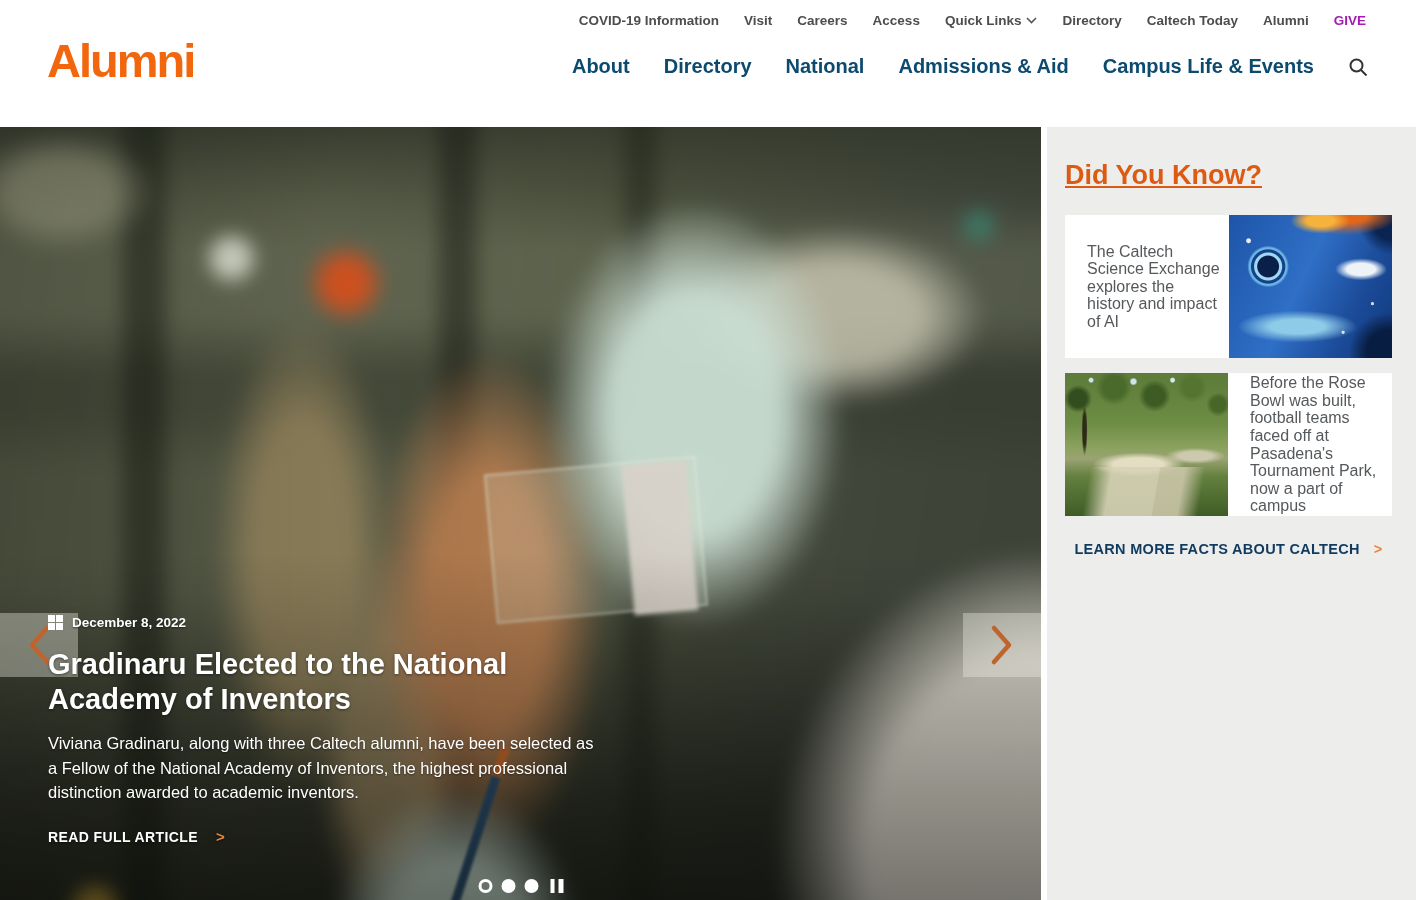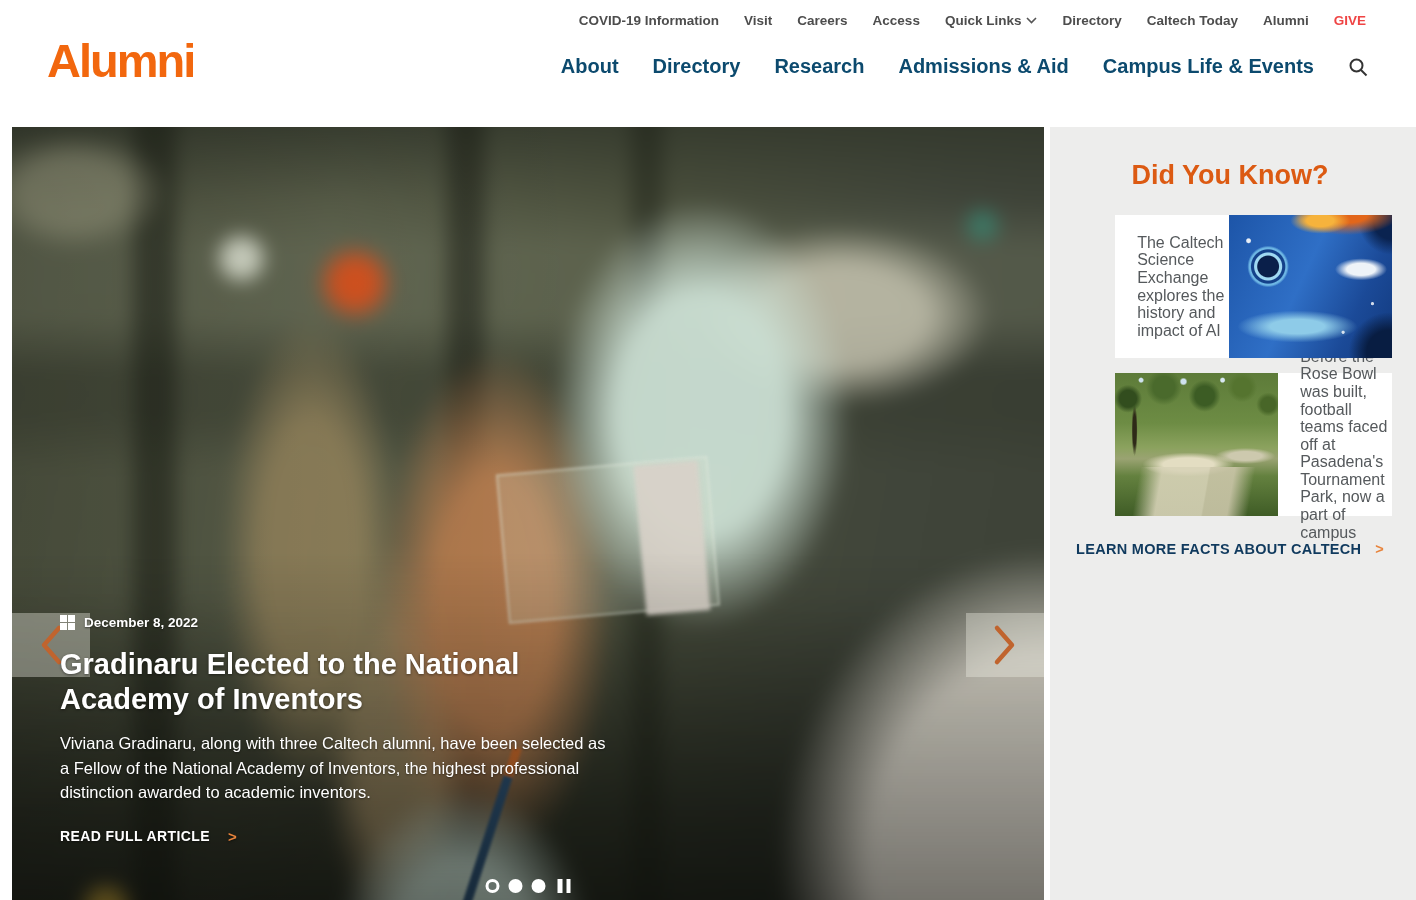--- a/index.html
+++ b/index.html
@@ -6,31 +6,31 @@
   html,body { width:1416px; height:900px; overflow:hidden; background:#fff;
               font-family:"Liberation Sans", sans-serif; }
 
   
   .header { position:relative; height:127px; background:#fff; }
   .logo { position:absolute; left:47px; top:33px; font-size:47px; font-weight:bold;
           color:#F2670E; letter-spacing:-2px; text-decoration:none; cursor:pointer; }
   .utility-nav { position:absolute; top:13px; right:50px; display:flex; gap:25px;
                  align-items:center; font-size:13.5px; font-weight:bold; color:#4d4d4d; }
   .utility-nav .u-item { cursor:pointer; white-space:nowrap; display:flex; align-items:center; gap:5px; }
-  .utility-nav .give { color:#ef4444; }
+  .utility-nav .give { color:#a21caf; }
   .main-nav { position:absolute; top:55px; right:48px; display:flex; gap:34px;
               align-items:center; font-size:20px; font-weight:bold; color:#0c4a6e; }
   .main-nav .m-item { cursor:pointer; white-space:nowrap; }
   .search-btn { background:none; border:none; cursor:pointer; padding:0; display:flex; align-items:center; }
 
   
   .content { display:flex; height:773px; }
 
   
-  .hero { position:relative; width:1041px; height:773px; overflow:hidden; background:#4d5240;margin-left:12px; }
+  .hero { position:relative; width:1041px; height:773px; overflow:hidden; background:#4d5240; }
   .hero-art { position:absolute; inset:-25px; filter:blur(9px);
     background-image:
       radial-gradient(circle 40px at 34% 22%, rgba(224,84,30,.95) 0 50%, rgba(224,84,30,0) 100%),
       radial-gradient(circle 28px at 23.5% 19%, rgba(235,240,224,.85) 0 55%, rgba(235,240,224,0) 100%),
       radial-gradient(circle 20px at 92% 15%, rgba(58,128,108,.8) 0 55%, rgba(58,128,108,0) 100%),
       radial-gradient(ellipse 150px 215px at 66% 38%, rgba(203,223,211,.95) 0 55%, rgba(203,223,211,0) 100%),
       radial-gradient(ellipse 130px 170px at 44% 104%, rgba(198,219,206,.92) 0 55%, rgba(198,219,206,0) 100%),
       radial-gradient(ellipse 270px 310px at 98% 92%, rgba(224,220,208,.95) 0 65%, rgba(224,220,208,0) 100%),
       radial-gradient(ellipse 150px 90px at 79% 26%, rgba(220,216,196,.7) 0 55%, rgba(220,216,196,0) 100%),
       radial-gradient(ellipse 95px 60px at 8% 11%, rgba(178,178,148,.5) 0 55%, rgba(178,178,148,0) 100%),
@@ -63,41 +63,41 @@
   .hero-content { position:absolute; left:48px; bottom:55px; width:565px; color:#fff; }
   .date-row { display:flex; align-items:center; gap:9px; font-size:13.5px; font-weight:bold;
               margin-bottom:17px; text-shadow:0 1px 2px rgba(0,0,0,.5); }
   .grid-icon { width:15px; height:15px; display:grid; grid-template-columns:7px 7px;
                grid-auto-rows:7px; gap:1px; }
   .grid-icon span { background:#fff; }
   .hero-title { font-size:29px; line-height:1.18; font-weight:bold; margin:0 0 15px;
                 white-space:pre-line; cursor:pointer; text-shadow:0 1px 3px rgba(0,0,0,.45); }
   .hero-body { font-size:16.5px; line-height:1.5; width:555px; margin:0 0 23px;
                text-shadow:0 1px 2px rgba(0,0,0,.45); }
-  .cta { display:flex; align-items:flex-start; gap:18px; cursor:pointer; font-size:14px;
+  .cta { display:flex; align-items:center; gap:18px; cursor:pointer; font-size:14px;
          font-weight:bold; letter-spacing:.4px; text-shadow:0 1px 2px rgba(0,0,0,.5); }
   .cta .cta-arrow { color:#E8843C; font-size:15px; }
 
   .dots { position:absolute; bottom:7px; left:50%; transform:translateX(-50%);
           display:flex; align-items:center; gap:9px; }
   .dot { width:14px; height:14px; border-radius:50%; background:#fff; border:none;
          cursor:pointer; padding:0; }
   .dot.outline { background:transparent; border:3px solid #fff; }
   .pause-btn { background:none; border:none; cursor:pointer; display:flex; gap:4px;
                margin-left:3px; padding:0; }
   .pause-btn span { width:4.5px; height:14px; background:#fff; }
 
   
   .sidebar { width:375px; background:#fff; }
   .sidebar-inner { background:#EDEDEC; height:773px; margin-left:6px;
                    padding:14px 24px 0 18px; }
-  .dyk-title { text-align:center; color:#DC5A12; font-size:27px; font-weight:bold;
-               margin:19px 0 24px; }
+  .dyk-title { text-align:left; color:#DC5A12; font-size:27px; font-weight:bold;
+               margin:19px 0 24px;text-decoration:underline; }
   .cards { display:flex; flex-direction:column; gap:15px; }
-  .card { display:flex; height:143px; cursor:pointer;margin-left:47px; }
+  .card { display:flex; height:143px; cursor:pointer; }
   .card-text { flex:1; background:#fff; display:flex; align-items:center; }
   .card-text span { display:block; padding-left:22px; padding-right:4px; font-size:16px;
                     line-height:1.1; color:#55595c; }
   .card-img { width:163px; flex-shrink:0; position:relative; overflow:hidden; }
 
   .img-ai { background-image:
       radial-gradient(circle 3px at 12% 18%, rgba(255,255,255,.9) 0 60%, rgba(255,255,255,0) 100%),
       radial-gradient(circle 2px at 88% 62%, rgba(255,255,255,.8) 0 60%, rgba(255,255,255,0) 100%),
       radial-gradient(circle 2px at 70% 82%, rgba(255,255,255,.8) 0 60%, rgba(255,255,255,0) 100%),
       radial-gradient(circle 26px at 24% 36%, #0a1f4a 0 40%, #9fd8f2 44% 52%, #14418a 56% 64%, #6db6e4 68% 72%, rgba(20,65,138,0) 80%),
@@ -178,21 +178,21 @@
     </span>
     <span class="u-item">Directory</span>
     <span class="u-item">Caltech Today</span>
     <span class="u-item">Alumni</span>
     <span class="u-item give">GIVE</span>
   </nav>
 
   <nav class="main-nav">
     <span class="m-item">About</span>
     <span class="m-item">Directory</span>
-    <span class="m-item">Research</span>
+    <span class="m-item">National</span>
     <span class="m-item">Admissions &amp; Aid</span>
     <span class="m-item">Campus Life &amp; Events</span>
     <button class="search-btn">
       <svg width="20" height="20" viewBox="0 0 20 20">
           <circle cx="8.5" cy="8.5" r="6" fill="none" stroke="#333" stroke-width="2"></circle>
           <line x1="13" y1="13" x2="18.5" y2="18.5" stroke="#333" stroke-width="2"></line>
         </svg>
     </button>
   </nav>
 </header>

